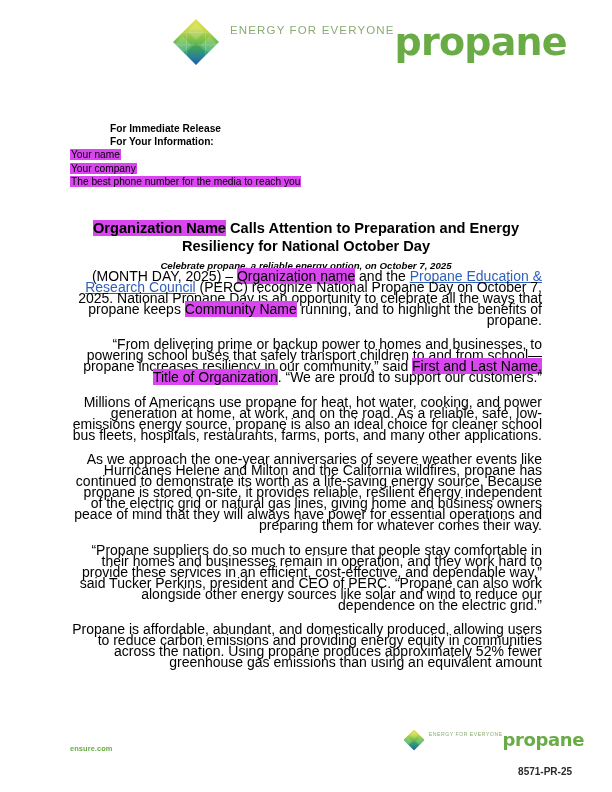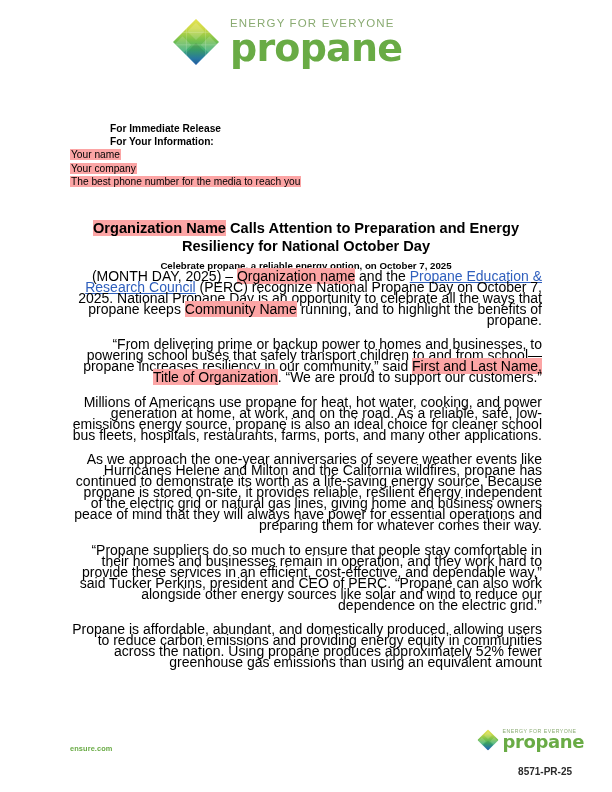--- a/index.html
+++ b/index.html
@@ -33,21 +33,21 @@
     align-items: center;
     gap: 10px;
   }
   .diamond {
     width: 48px;
     height: 48px;
     flex: 0 0 auto;
   }
   .logo-text-block {
     display: flex;
-    flex-direction: column;
+    flex-direction: row;
     justify-content: center;
     line-height: 1;
   }
   .logo-tagline {
     font-size: 11.5px;
     letter-spacing: 1.15px;
     color: #8aab72;
     font-weight: 400;
     margin-bottom: 1px;
     font-family: "Liberation Sans", sans-serif;
@@ -74,39 +74,40 @@
     line-height: 13.2px;
     margin: 0;
     padding-left: 40px;
   }
   .contact-line {
     font-size: 10.2px;
     line-height: 13.4px;
     margin: 0;
   }
   .hl {
-    background-color: #fca5a5;
+    background-color: #d946ef;
   }
   .contact-line .hl {
     padding: 0 1px;
   }
 
   .title-block {
     margin-top: 30px;
     text-align: center;
   }
   h1.title {
     font-size: 14.6px;
     font-weight: bold;
     line-height: 18.5px;
     margin: 0;
     text-align: center;
   }
   .subtitle {
     font-size: 9.7px;
+    font-style: italic;
     font-weight: bold;
     margin: 4px 0 0 0;
     text-align: center;
   }
 
   p.body-par {
     font-size: 14px;
     line-height: 11px;
     margin: 0 0 13.5px 0;
     text-align: right;

